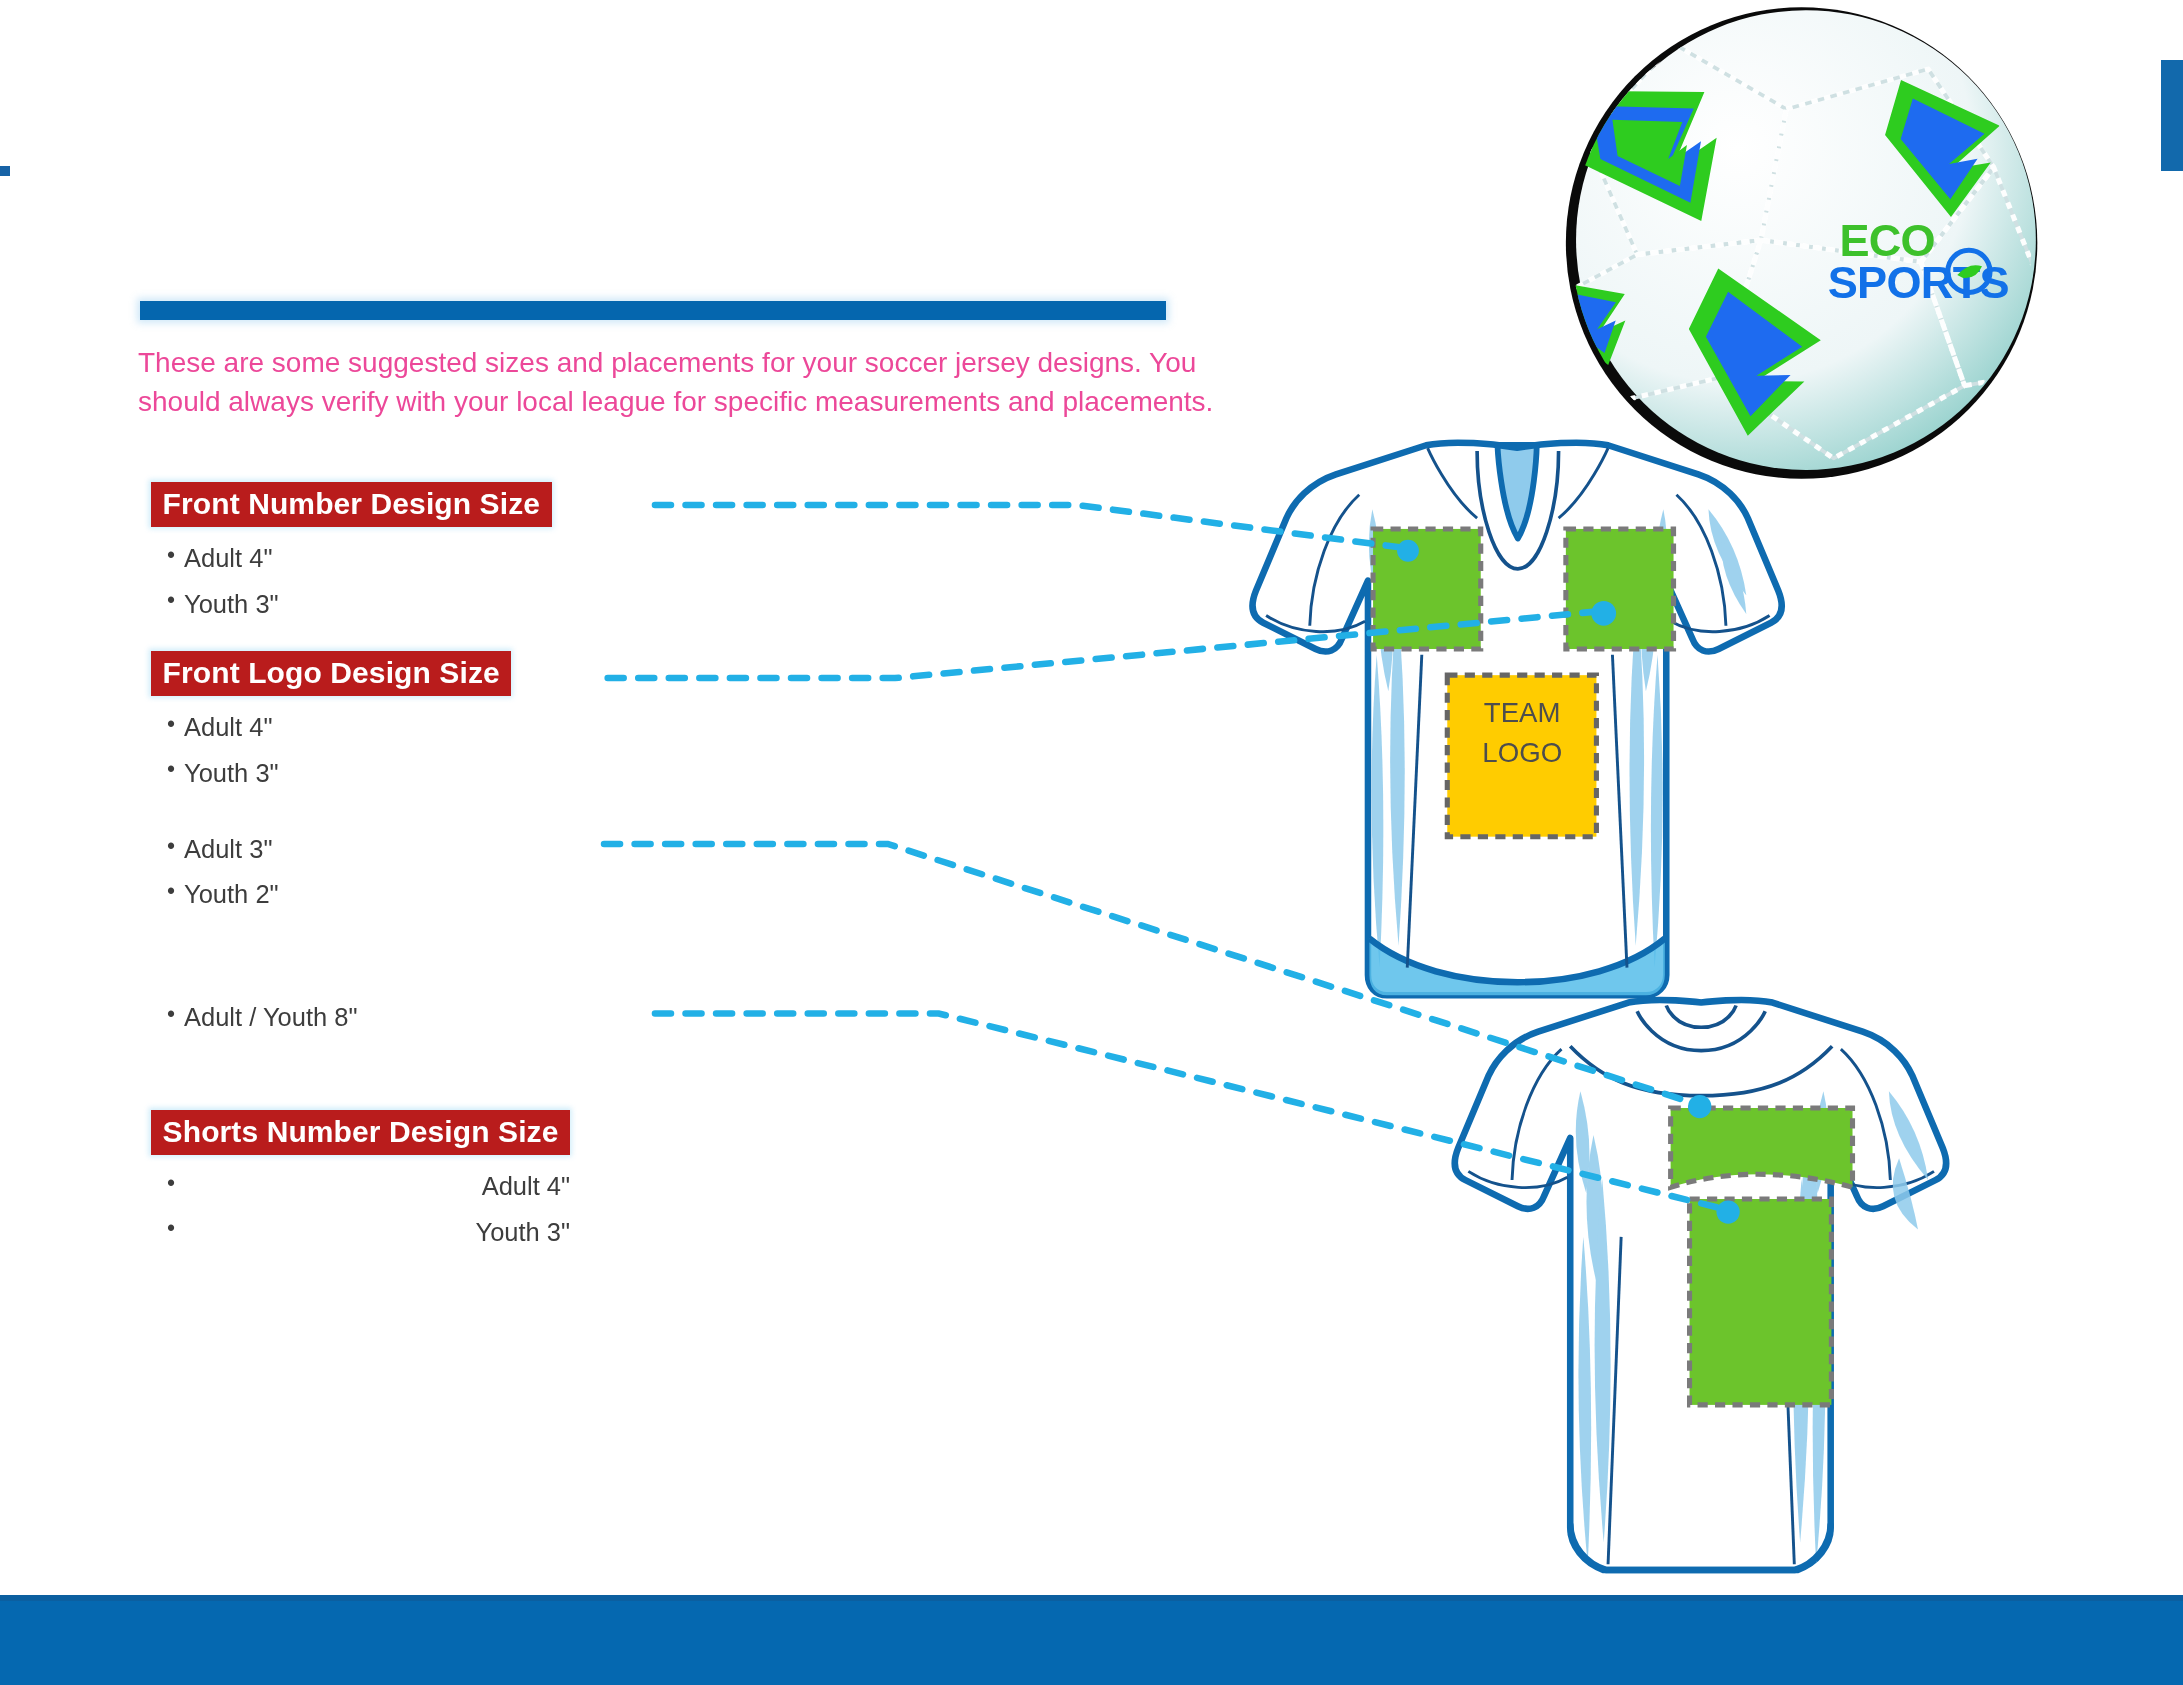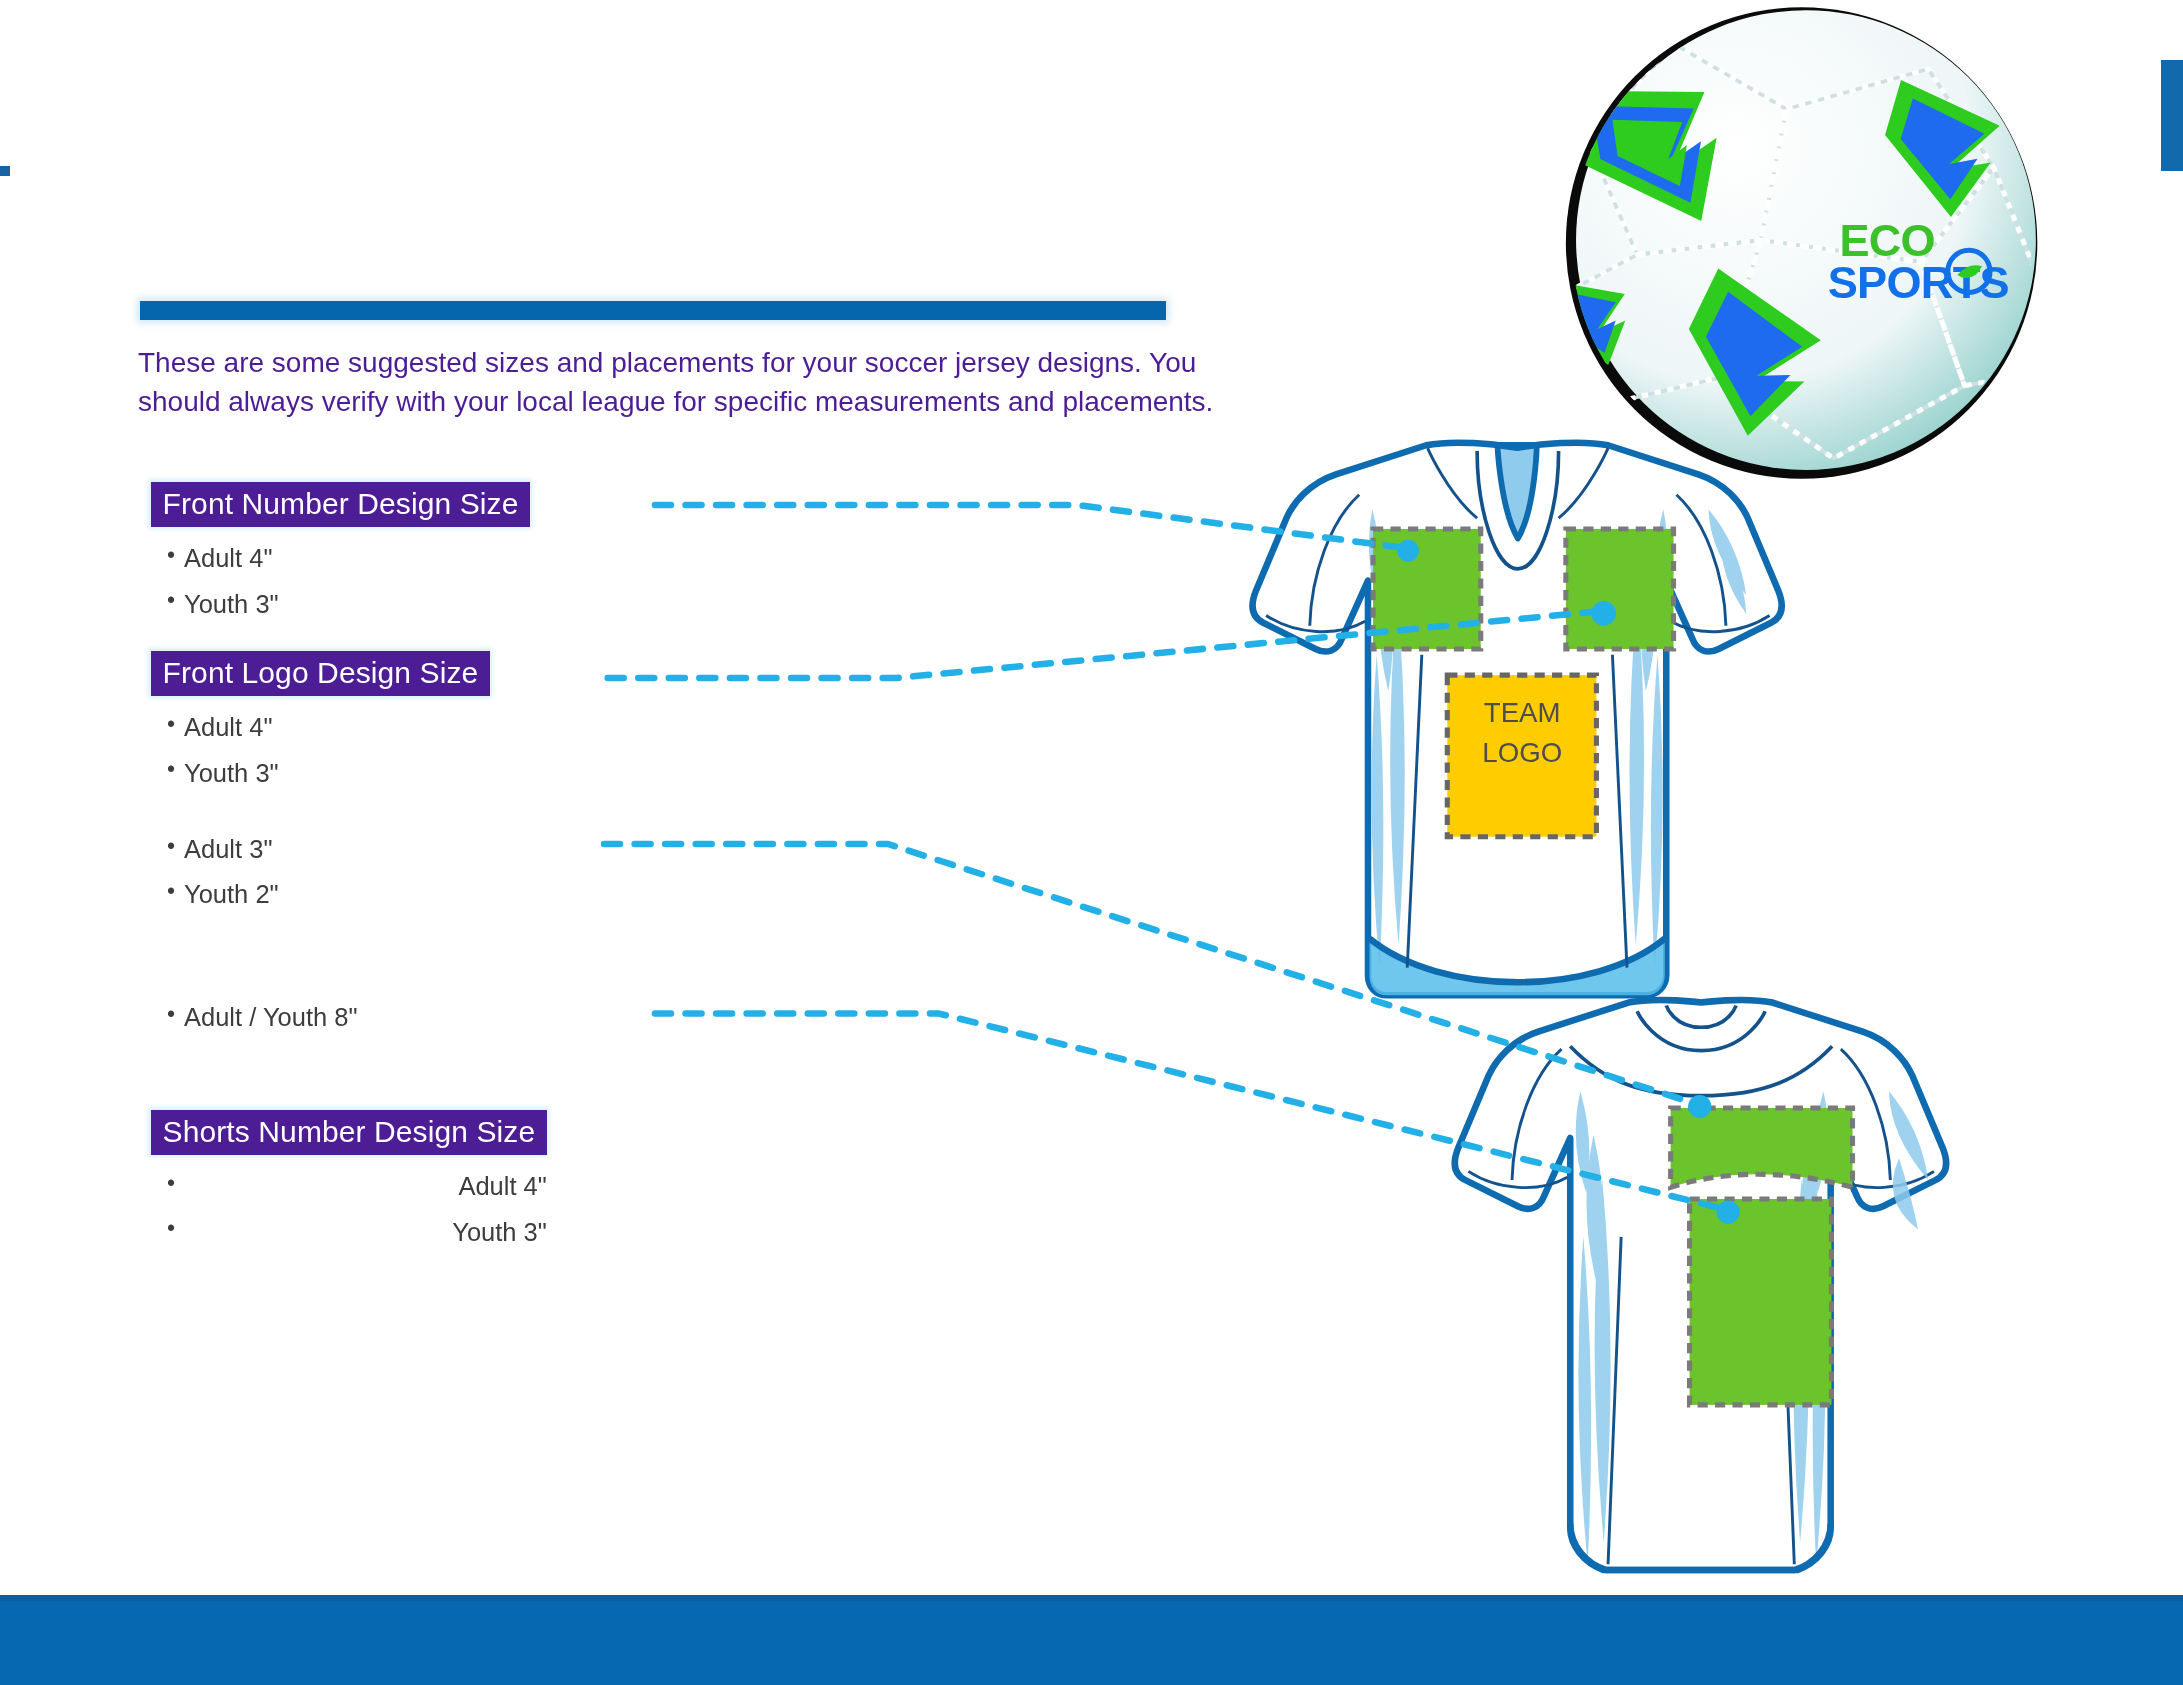--- a/index.html
+++ b/index.html
@@ -26,37 +26,38 @@
     position:absolute;left:140px;top:301px;
     width:1026px;height:19px;
     background:#0566AE;
     box-shadow:0 0 7.3px 2.9px rgba(120,190,235,.35);
   }
   .intro{
     position:absolute;left:138px;top:344px;
     width:1121px;
     font-size:28px;
     line-height:1.38;
-    color:#4c1d95;
+    color:#ec4899;
     font-family:"Liberation Sans", sans-serif;
   }
 
   
   .legend{position:absolute;left:0;top:0;width:801px;}
   .legend-group{position:absolute;left:0;}
   .pill{
     display:inline-block;
-    background:#4c1d95;
+    background:#b91c1c;
     color:#ffffff;
     font-size:30px;
     letter-spacing:0.1px;
     padding:6.5px 11.6px 8.7px 11.6px;
     line-height:1;
     white-space:nowrap;
     box-shadow:0 0 5.1px 2.2px rgba(150,215,245,.45);
+    font-weight:bold;
   }
   .bullets{margin:0;padding:0;list-style:none;}
   .bullets li{
     font-size:25.5px;
     color:#3d3d3d;
     padding-left:33px;
     position:relative;
     margin-top:16.7px;
     white-space:nowrap;
   }

